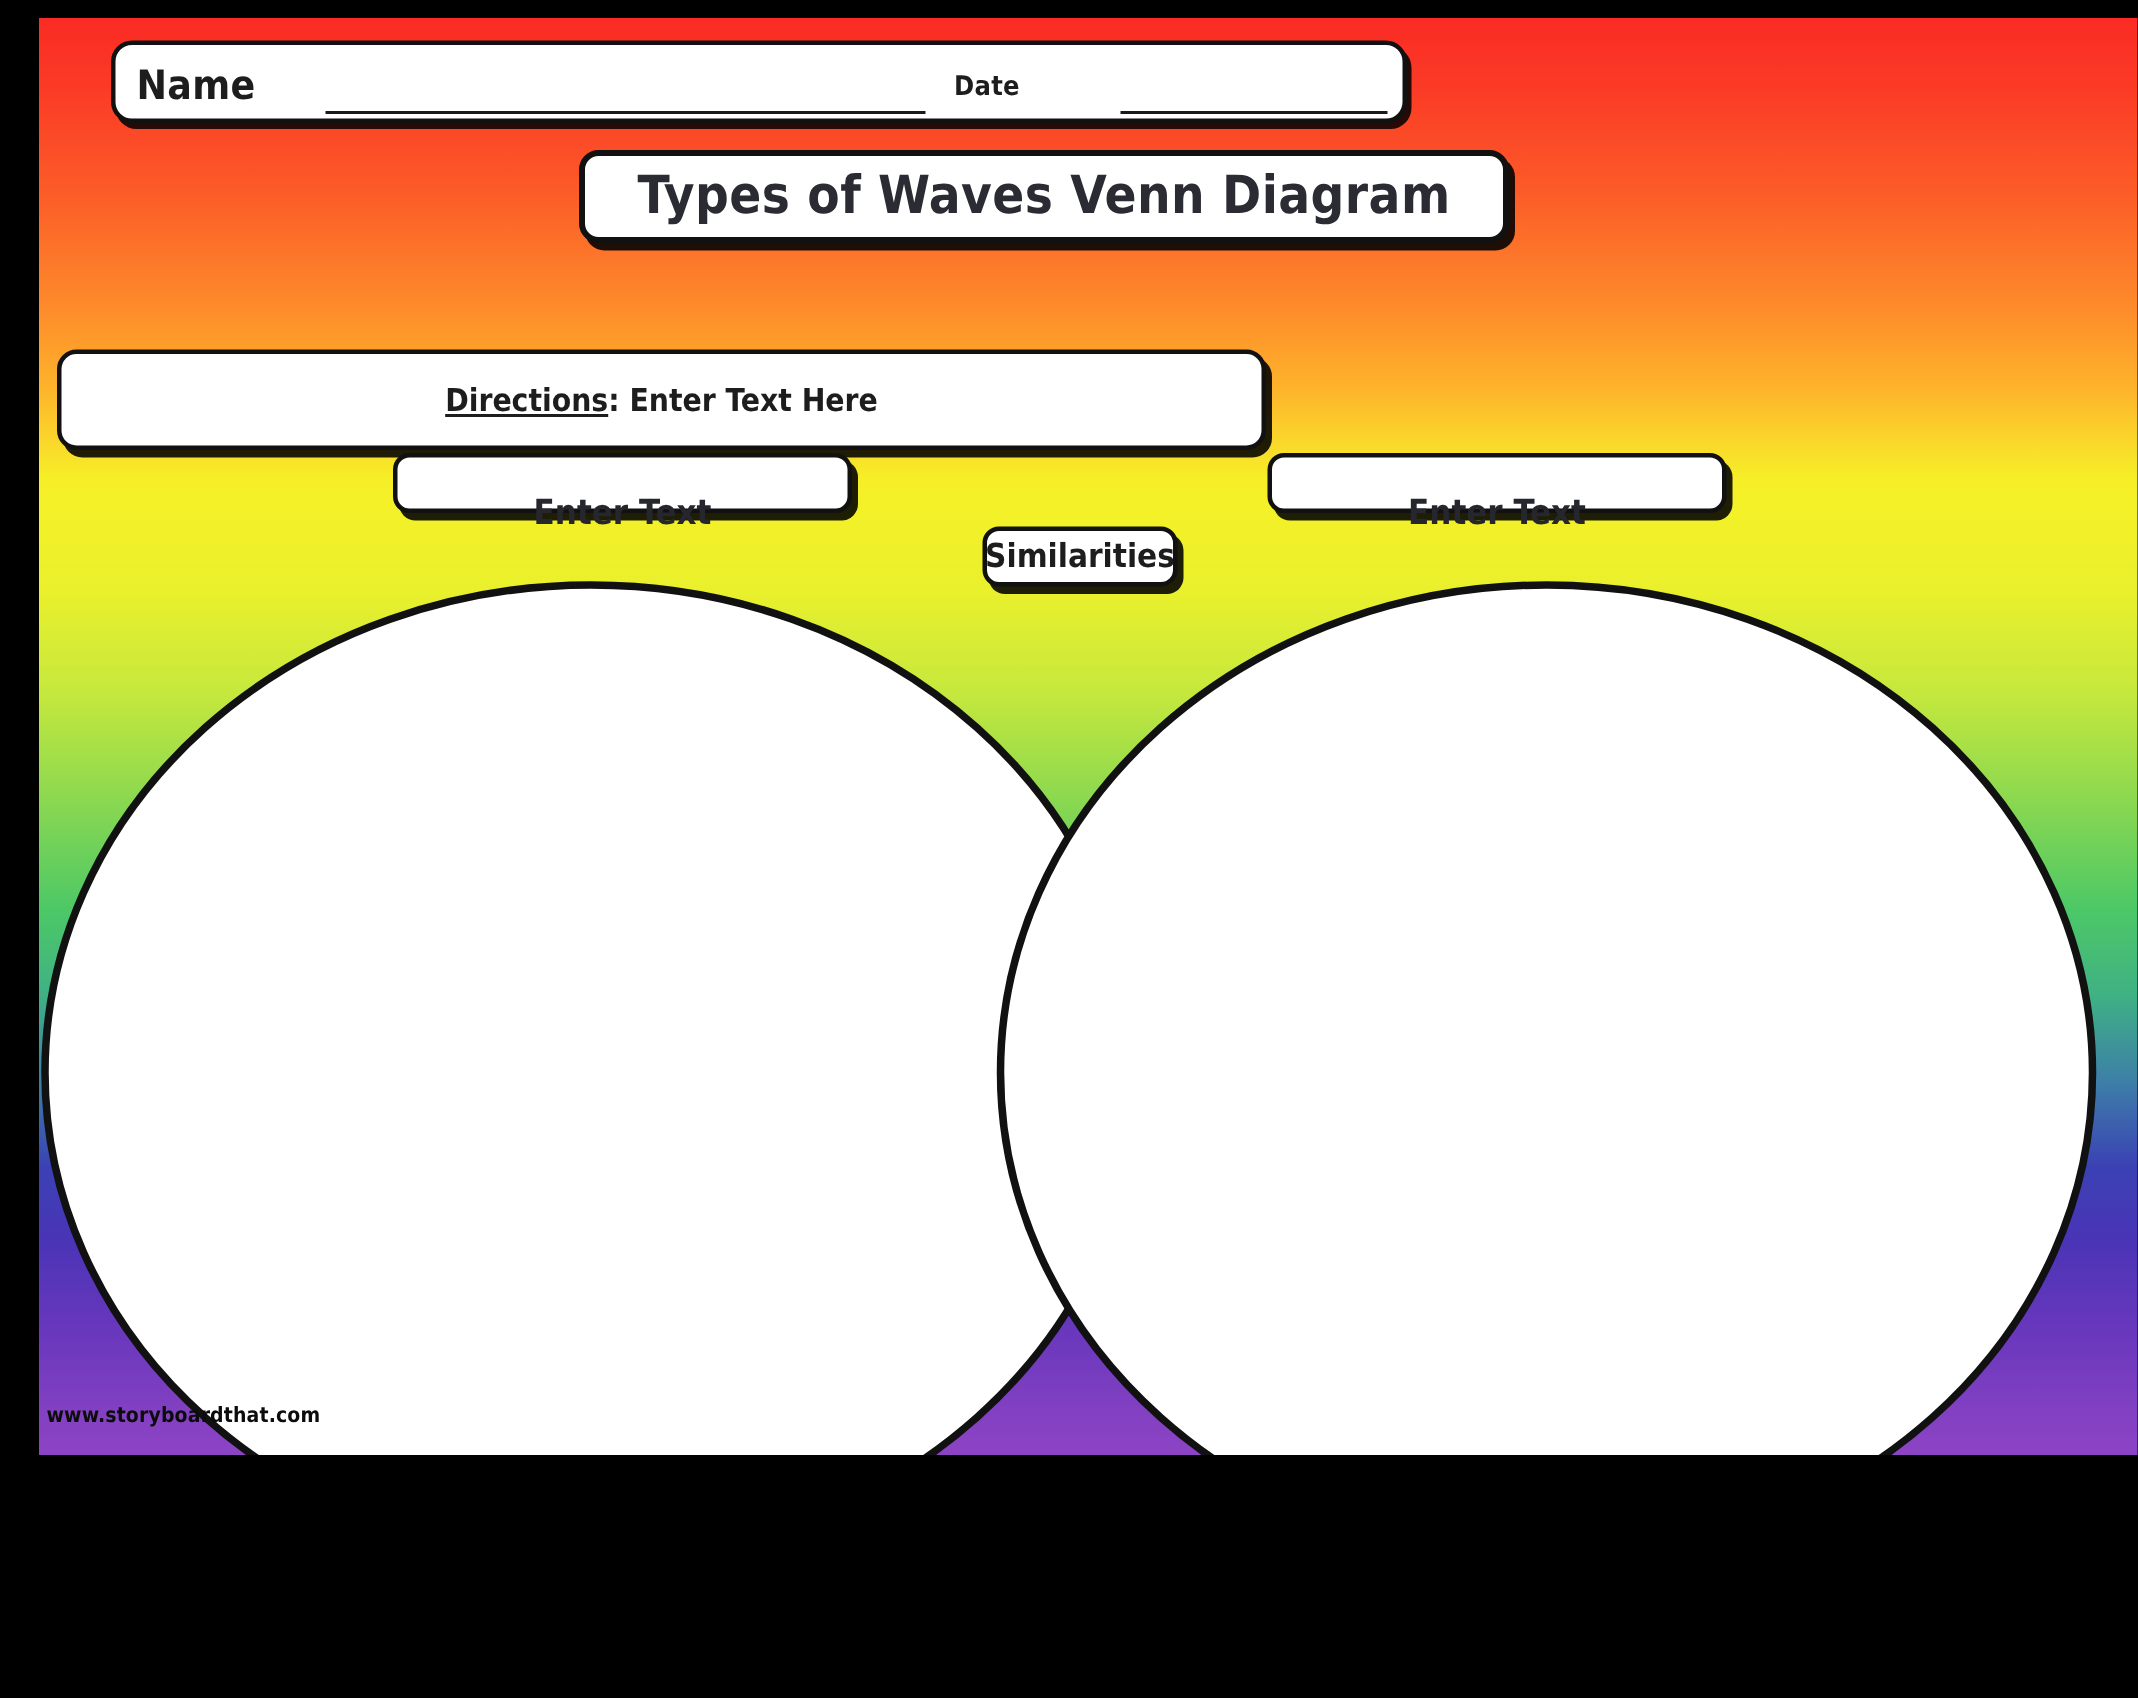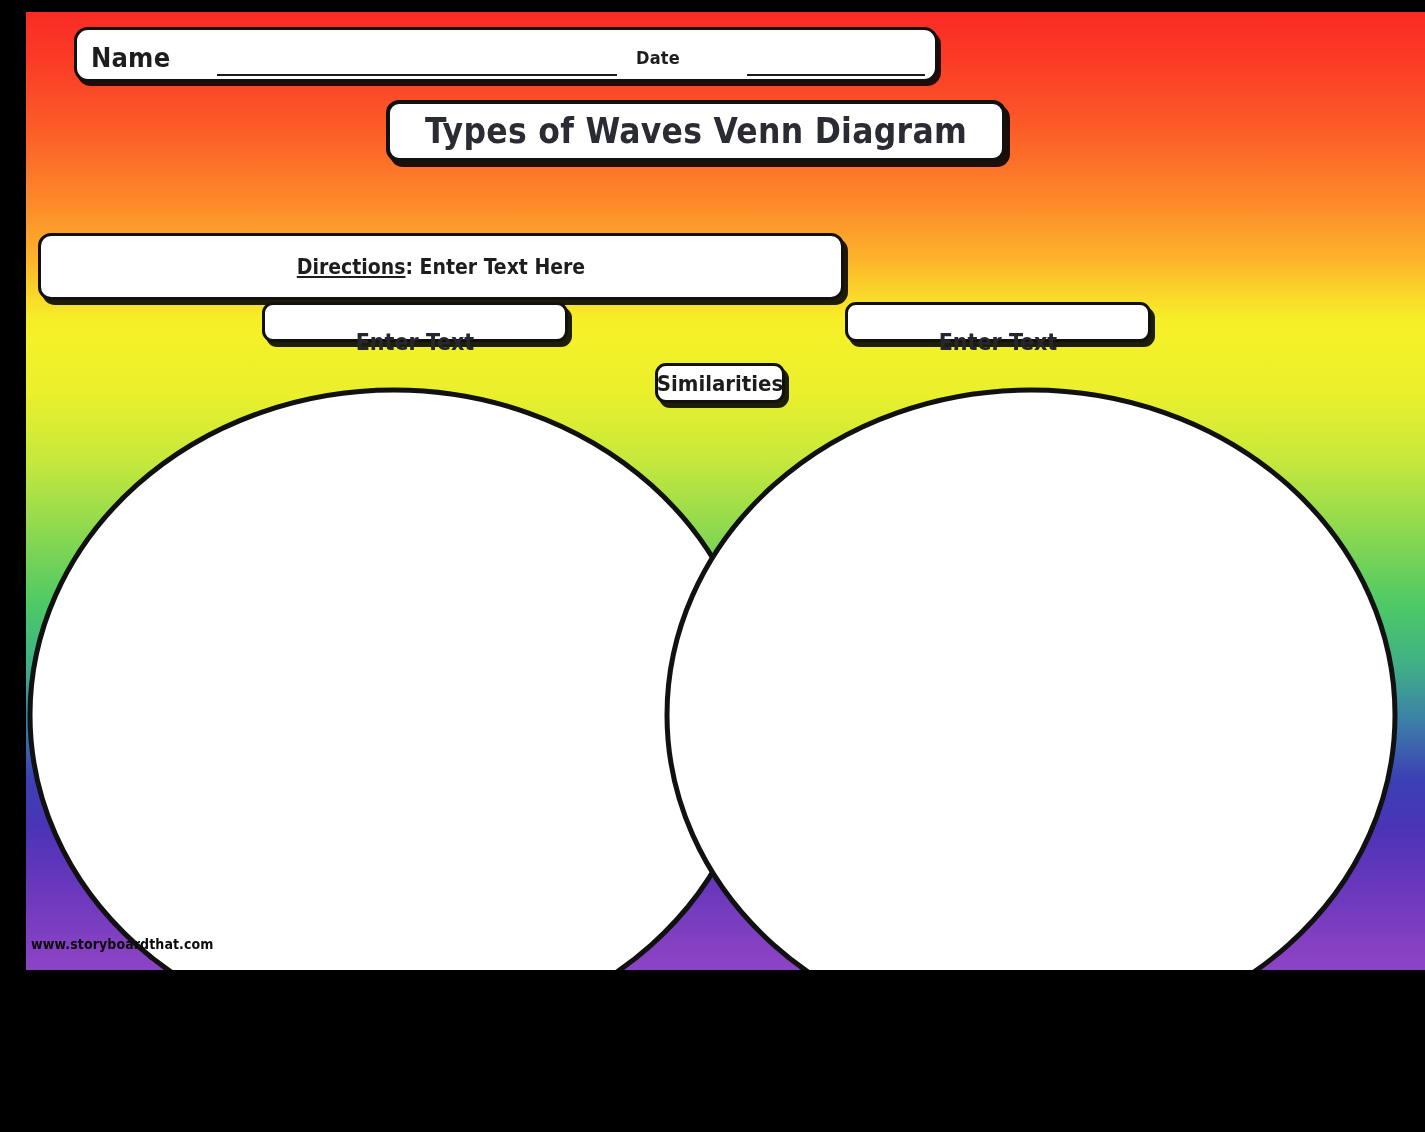--- a/index.html
+++ b/index.html
@@ -170,21 +170,20 @@
   #similarities-label {
     left: 629px;
     top: 339px;
     width: 130px;
     height: 40px;
     border-radius: 11px;
     display: flex;
     align-items: center;
     justify-content: center;
     z-index: 5;
-    margin-top: 12px;
   }
   #similarities-text {
     color: #1d1d1d;
     font-size: 22px;
     font-weight: bold;
     white-space: nowrap;
   }
 
   
   #site-url {

